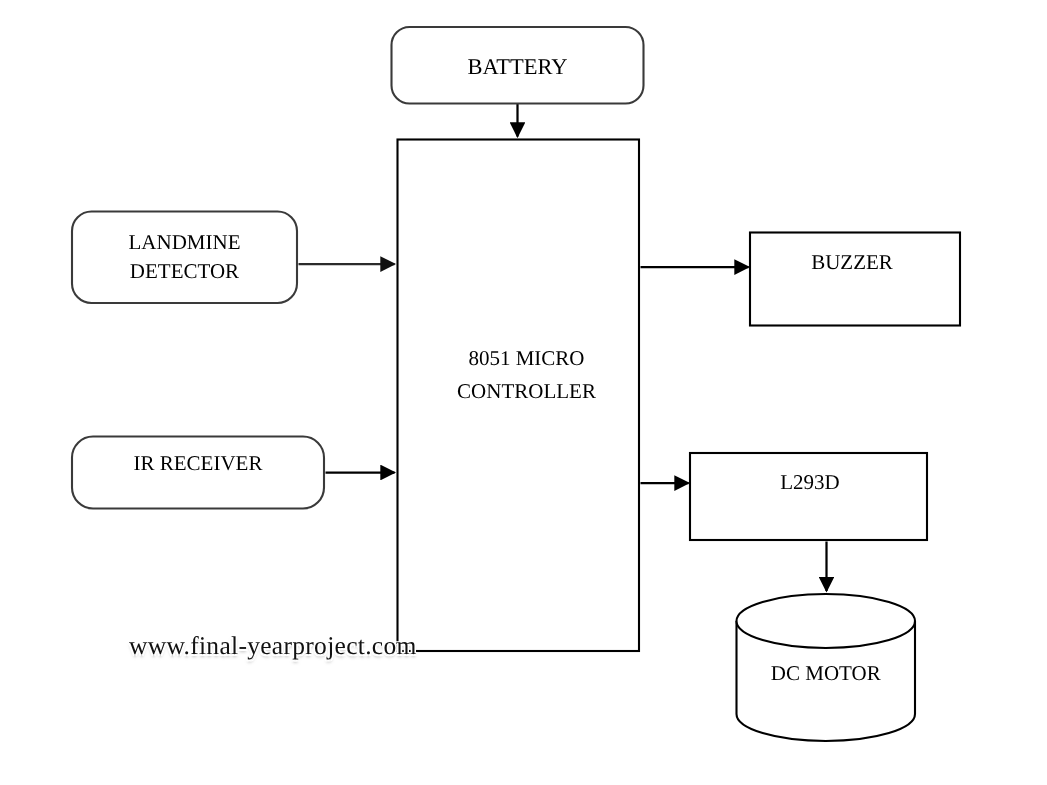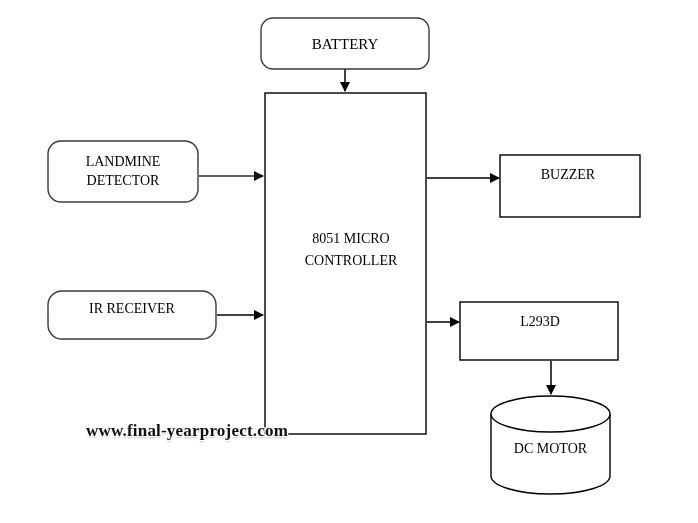--- a/index.html
+++ b/index.html
@@ -49,21 +49,21 @@
     stroke: #2b2b2b;
     stroke-width: 1.5;
     fill: none;
   }
   .watermark {
     position: absolute;
     left: 86px;
     top: 421px;
     font-family: "Liberation Serif", "DejaVu Serif", serif;
     font-size: 17px;
-    font-weight: bold;
+    font-weight: normal;
     color: #111111;
     letter-spacing: 0.2px;
     white-space: nowrap;
     text-shadow:
       -1px -1px 0 #ffffff,
        1px -1px 0 #ffffff,
       -1px  1px 0 #ffffff,
        1px  1px 0 #ffffff,
        0px  2px 2px rgba(120,120,120,0.55);
     text-align: right;

